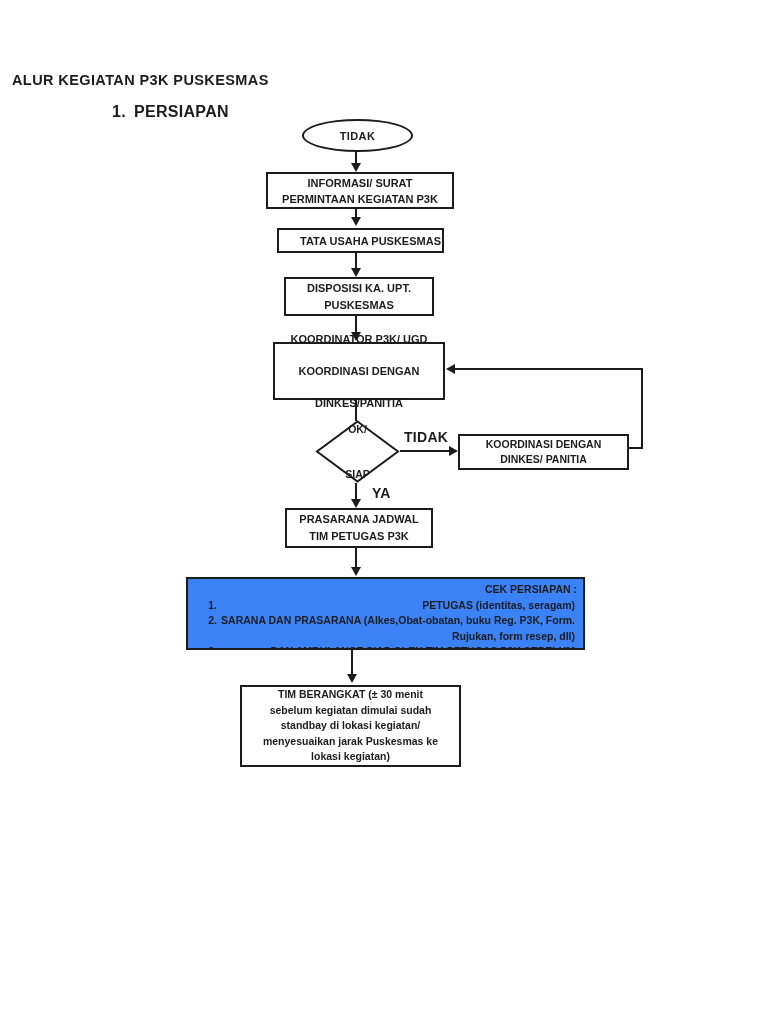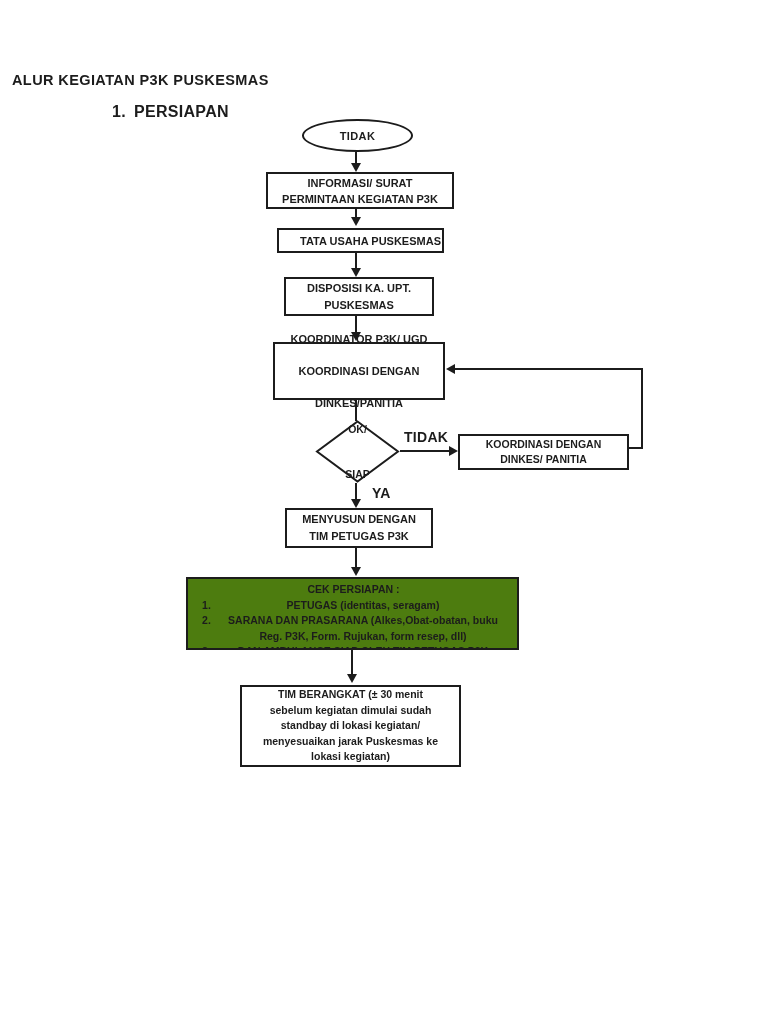--- a/index.html
+++ b/index.html
@@ -44,24 +44,24 @@
 
   .diamond{position:absolute;left:315px;top:420px;width:85px;height:63px;}
   .diamond svg{position:absolute;left:0;top:0;}
   .diamond .dtext{
     position:absolute;inset:0;display:flex;flex-direction:column;
     align-items:center;justify-content:center;
     font-size:10.5px;font-weight:bold;line-height:13px;text-align:center;gap:32px;
   }
 
   .box-cek{
-    position:absolute;left:186px;top:577px;width:333px;height:73px;
-    border:2px solid #1c1c1c;background:#4d7c0f;box-sizing:border-box;
+    position:absolute;left:186px;top:577px;width:399px;height:73px;
+    border:2px solid #1c1c1c;background:#3b82f6;box-sizing:border-box;
     overflow:hidden;padding:3px 6px 0 8px;
-    font-size:10.5px;font-weight:bold;line-height:15.5px;text-align:center;
+    font-size:10.5px;font-weight:bold;line-height:15.5px;text-align:right;
   }
   .cek-item{display:flex;}
   .cek-num{width:21px;flex:0 0 21px;}
   .cek-text{flex:1;padding-right:2px;}
 
   
   .vline{position:absolute;width:2px;background:#1c1c1c;}
   .hline{position:absolute;height:2px;background:#1c1c1c;}
   .head-down{position:absolute;width:0;height:0;
     border-left:5px solid transparent;border-right:5px solid transparent;
@@ -163,21 +163,21 @@
   <div class="hline fb-bottom"></div>
   <div class="vline fb-v"></div>
   <div class="hline fb-top"></div>
   <div class="head-left fb-head"></div>
 
   <div class="edge-label lbl-ya">YA</div>
   <div class="vline c7l"></div>
   <div class="head-down c7h"></div>
 
   <div class="node b-menyusun">
-    <span>MENYUSUN DENGAN</span>
+    <span>PRASARANA JADWAL</span>
     <span>TIM PETUGAS P3K</span>
   </div>
 
   <div class="vline c8l"></div>
   <div class="head-down c8h"></div>
 
   <div class="box-cek">
     <div>CEK PERSIAPAN :</div>
     <div class="cek-item">
       <span class="cek-num">1.</span>

